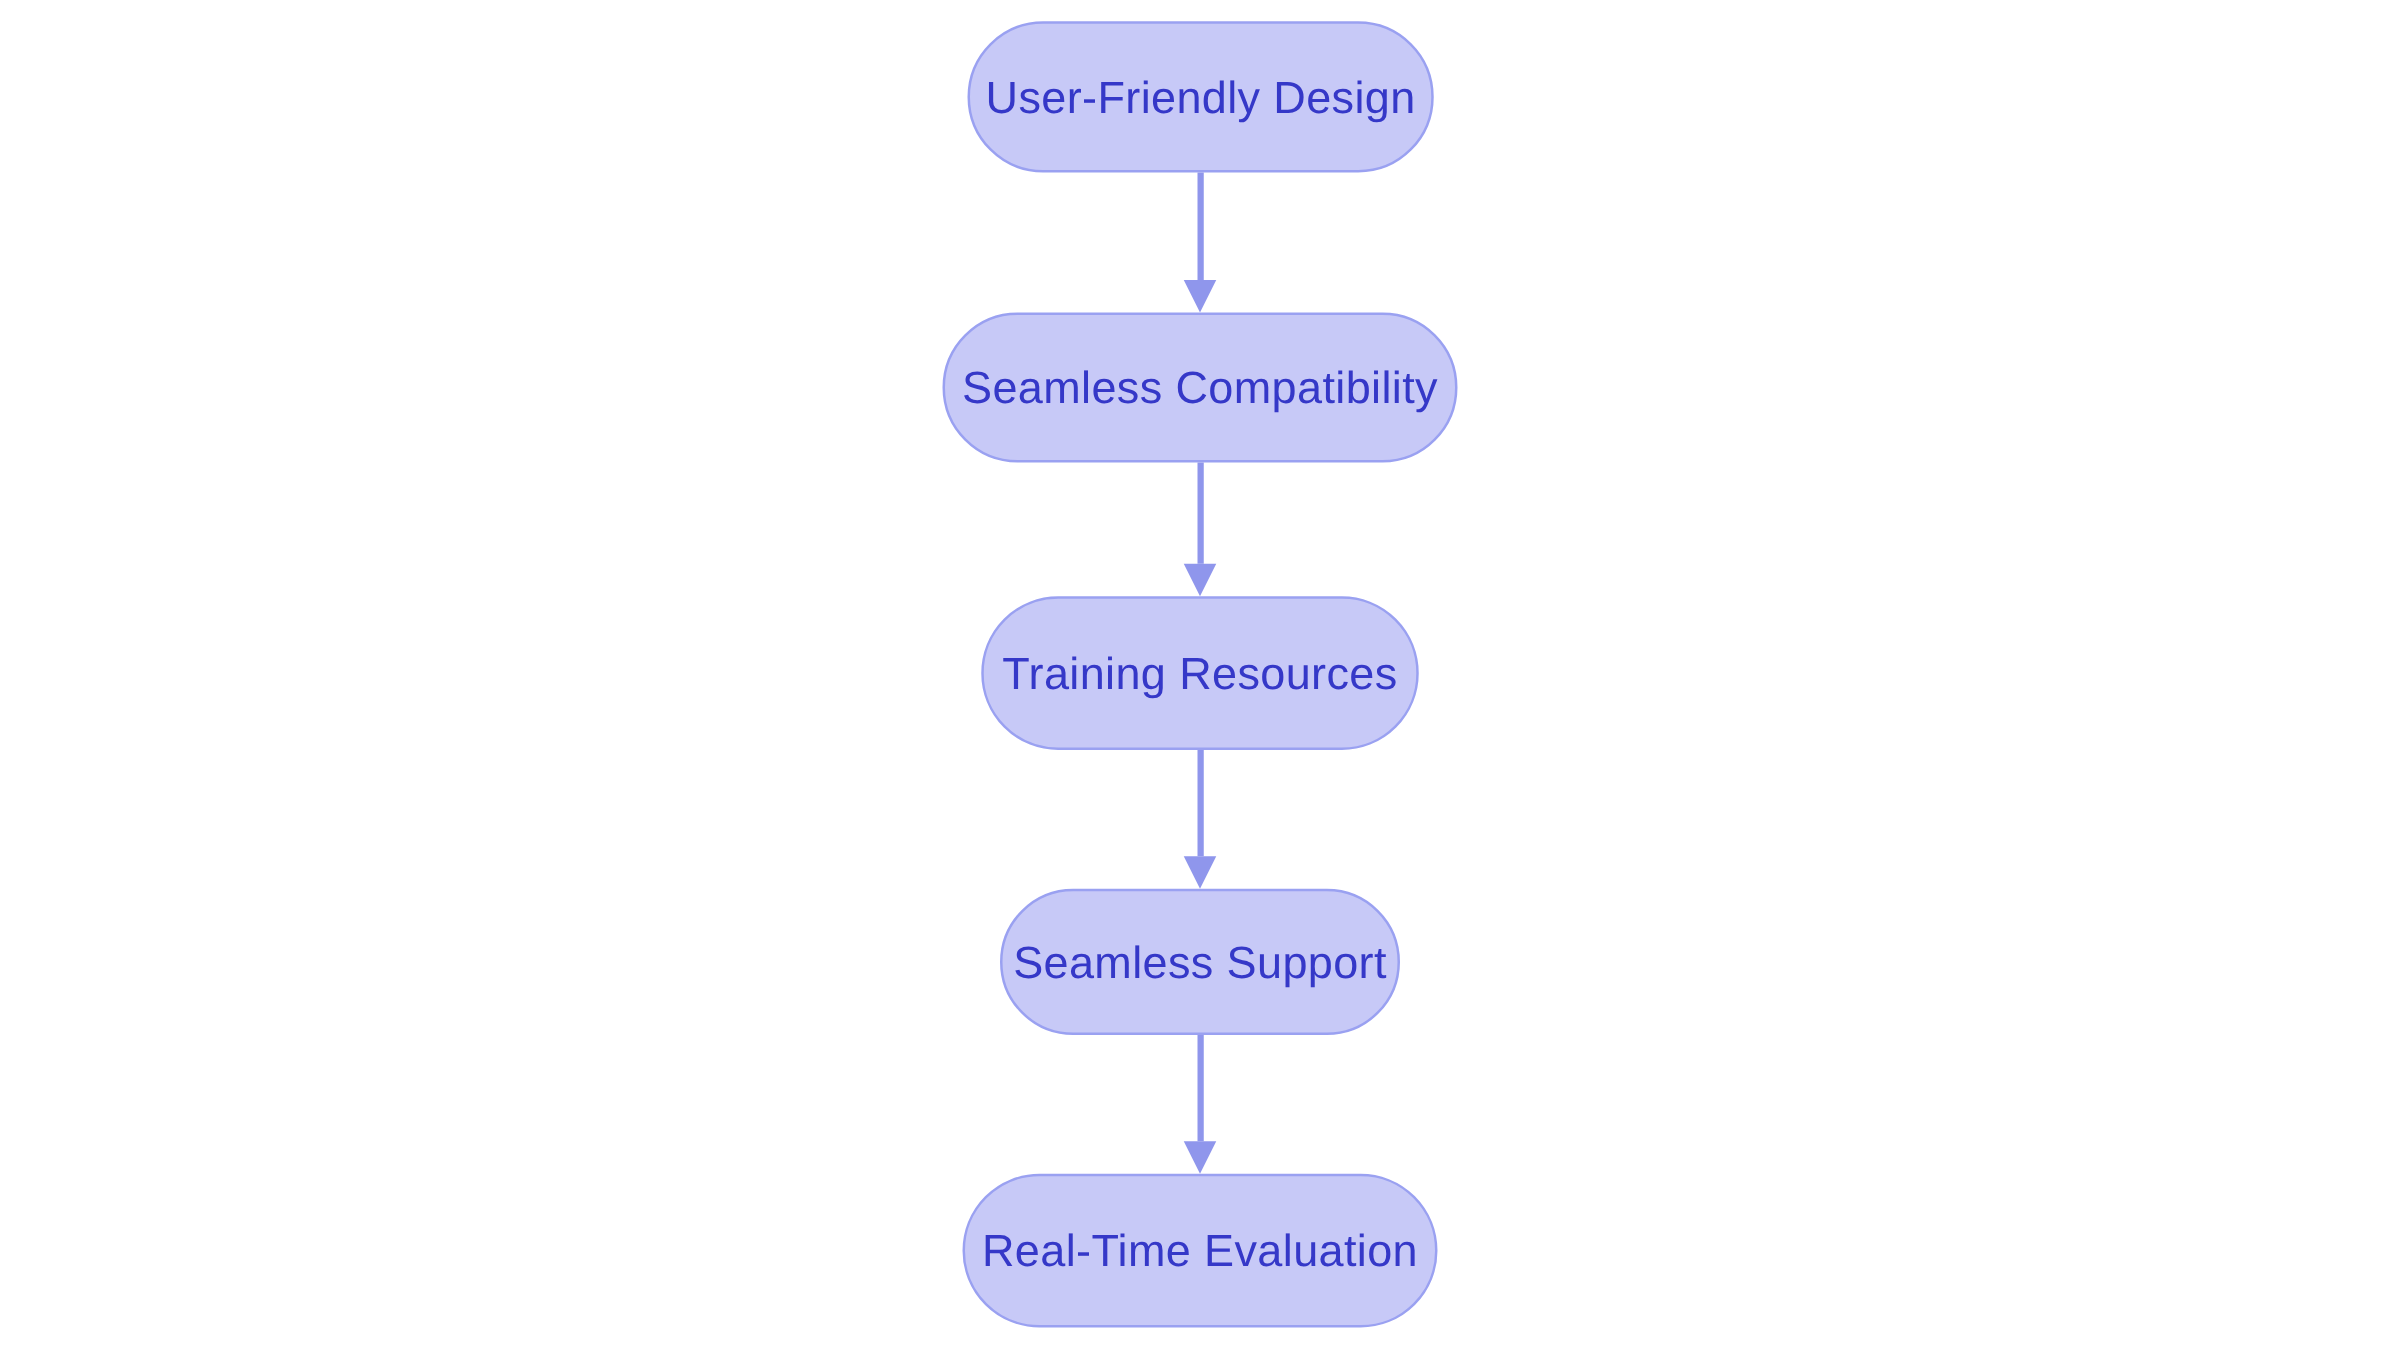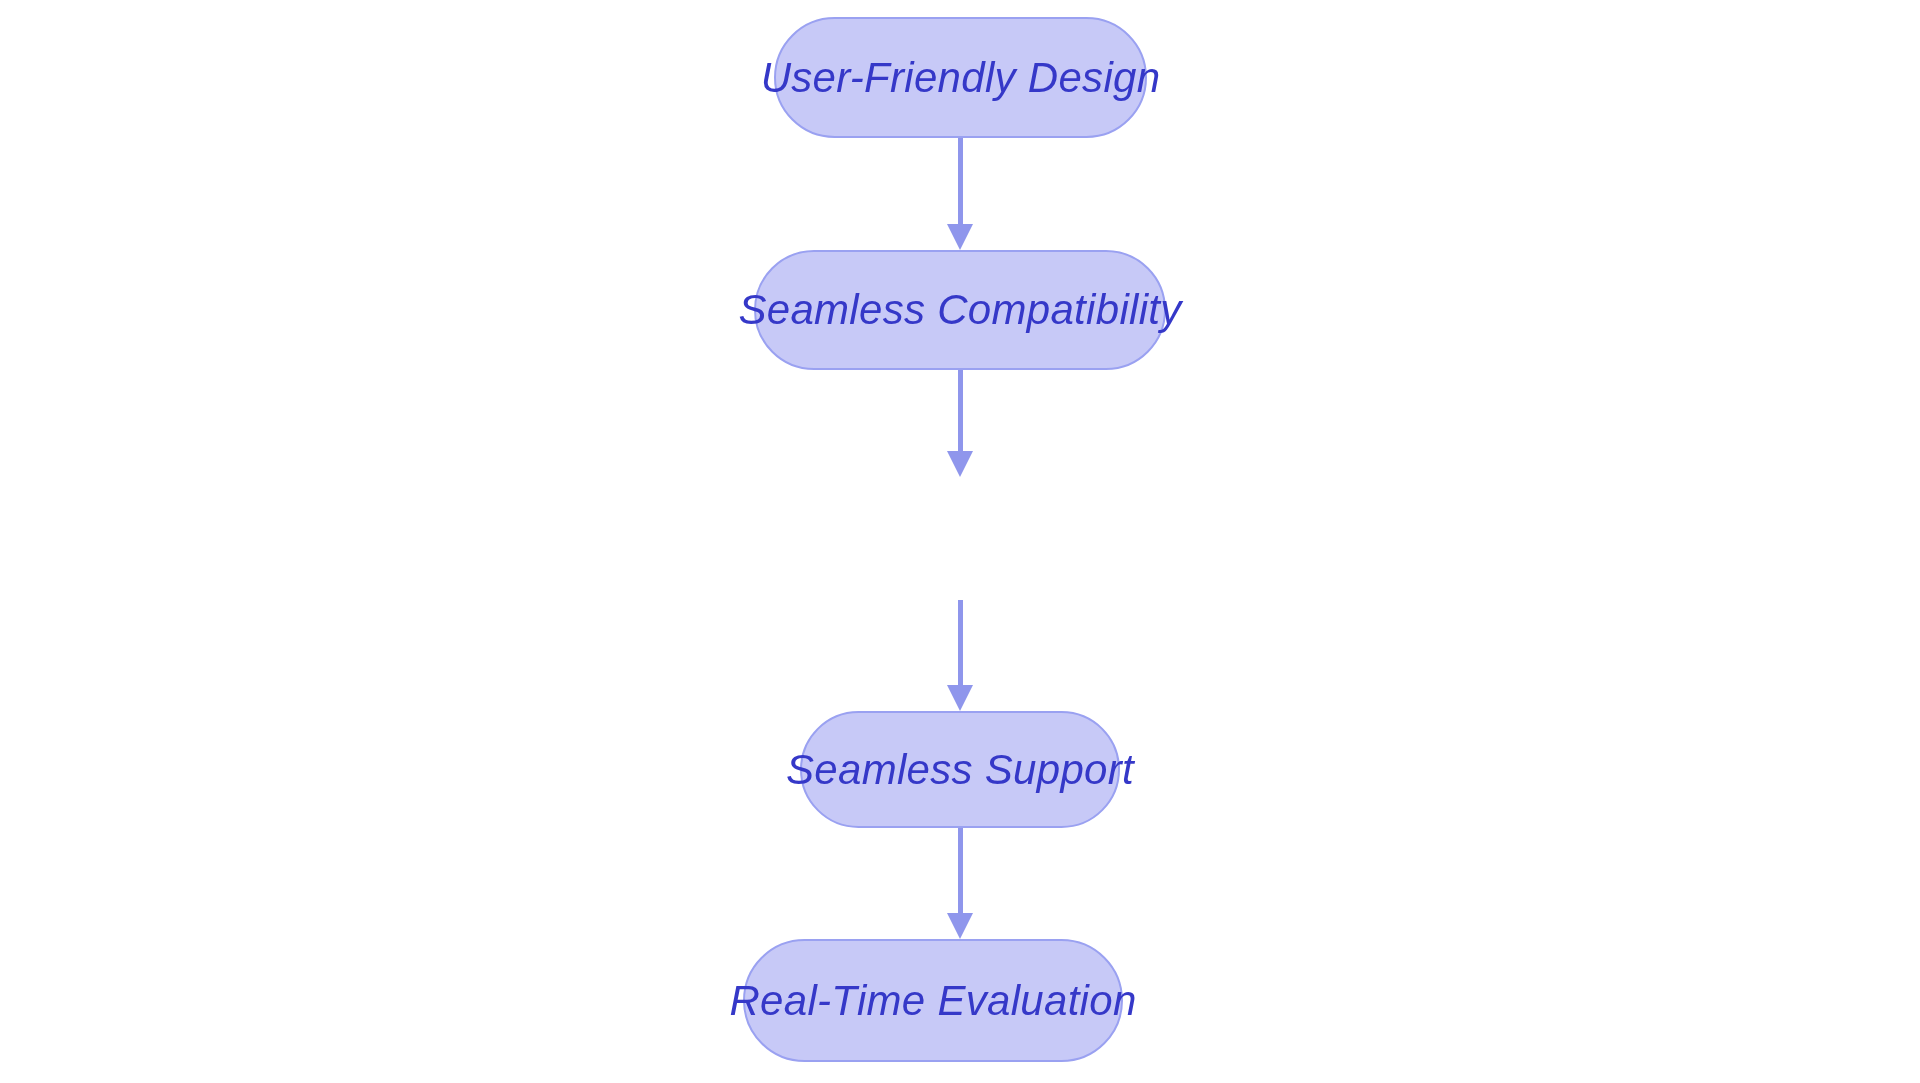--- a/index.html
+++ b/index.html
@@ -22,31 +22,30 @@
     box-sizing:border-box;
     background:var(--node-fill);
     border:2px solid var(--node-border);
     border-radius:62px;
     display:flex;
     align-items:center;
     justify-content:center;
   }
   .flow-node .node-label{
     color:var(--node-text);
-    font-size:42px;
+    font-size:36px;
     font-weight:400;
     letter-spacing:0.3px;
     white-space:nowrap;
-    font-style:italic;
   }
   .n1{left:774px;top:17px;width:373px;height:121px;}
   .n2{left:754px;top:250px;width:412px;height:120px;}
   .n3{left:785px;top:477px;width:350px;height:123px;}
   .n4{left:800px;top:711px;width:320px;height:117px;}
-  .n5{left:743px;top:939px;width:380px;height:123px;}
+  .n5{left:770px;top:939px;width:380px;height:123px;}
 
   .arrow{position:absolute;left:947px;width:26px;}
   .arrow .arrow-line{
     position:absolute;
     left:10.5px;top:0;
     width:5px;
     background:var(--arrow);
   }
   .arrow .arrow-head{
     position:absolute;
@@ -81,20 +80,23 @@
 
   <div class="flow-node n2">
     <span class="node-label">Seamless Compatibility</span>
   </div>
 
   <div class="arrow a2">
     <div class="arrow-line"></div>
     <div class="arrow-head"></div>
   </div>
 
+  <div class="flow-node n3">
+    <span class="node-label">Training Resources</span>
+  </div>
 
   <div class="arrow a3">
     <div class="arrow-line"></div>
     <div class="arrow-head"></div>
   </div>
 
   <div class="flow-node n4">
     <span class="node-label">Seamless Support</span>
   </div>
 

